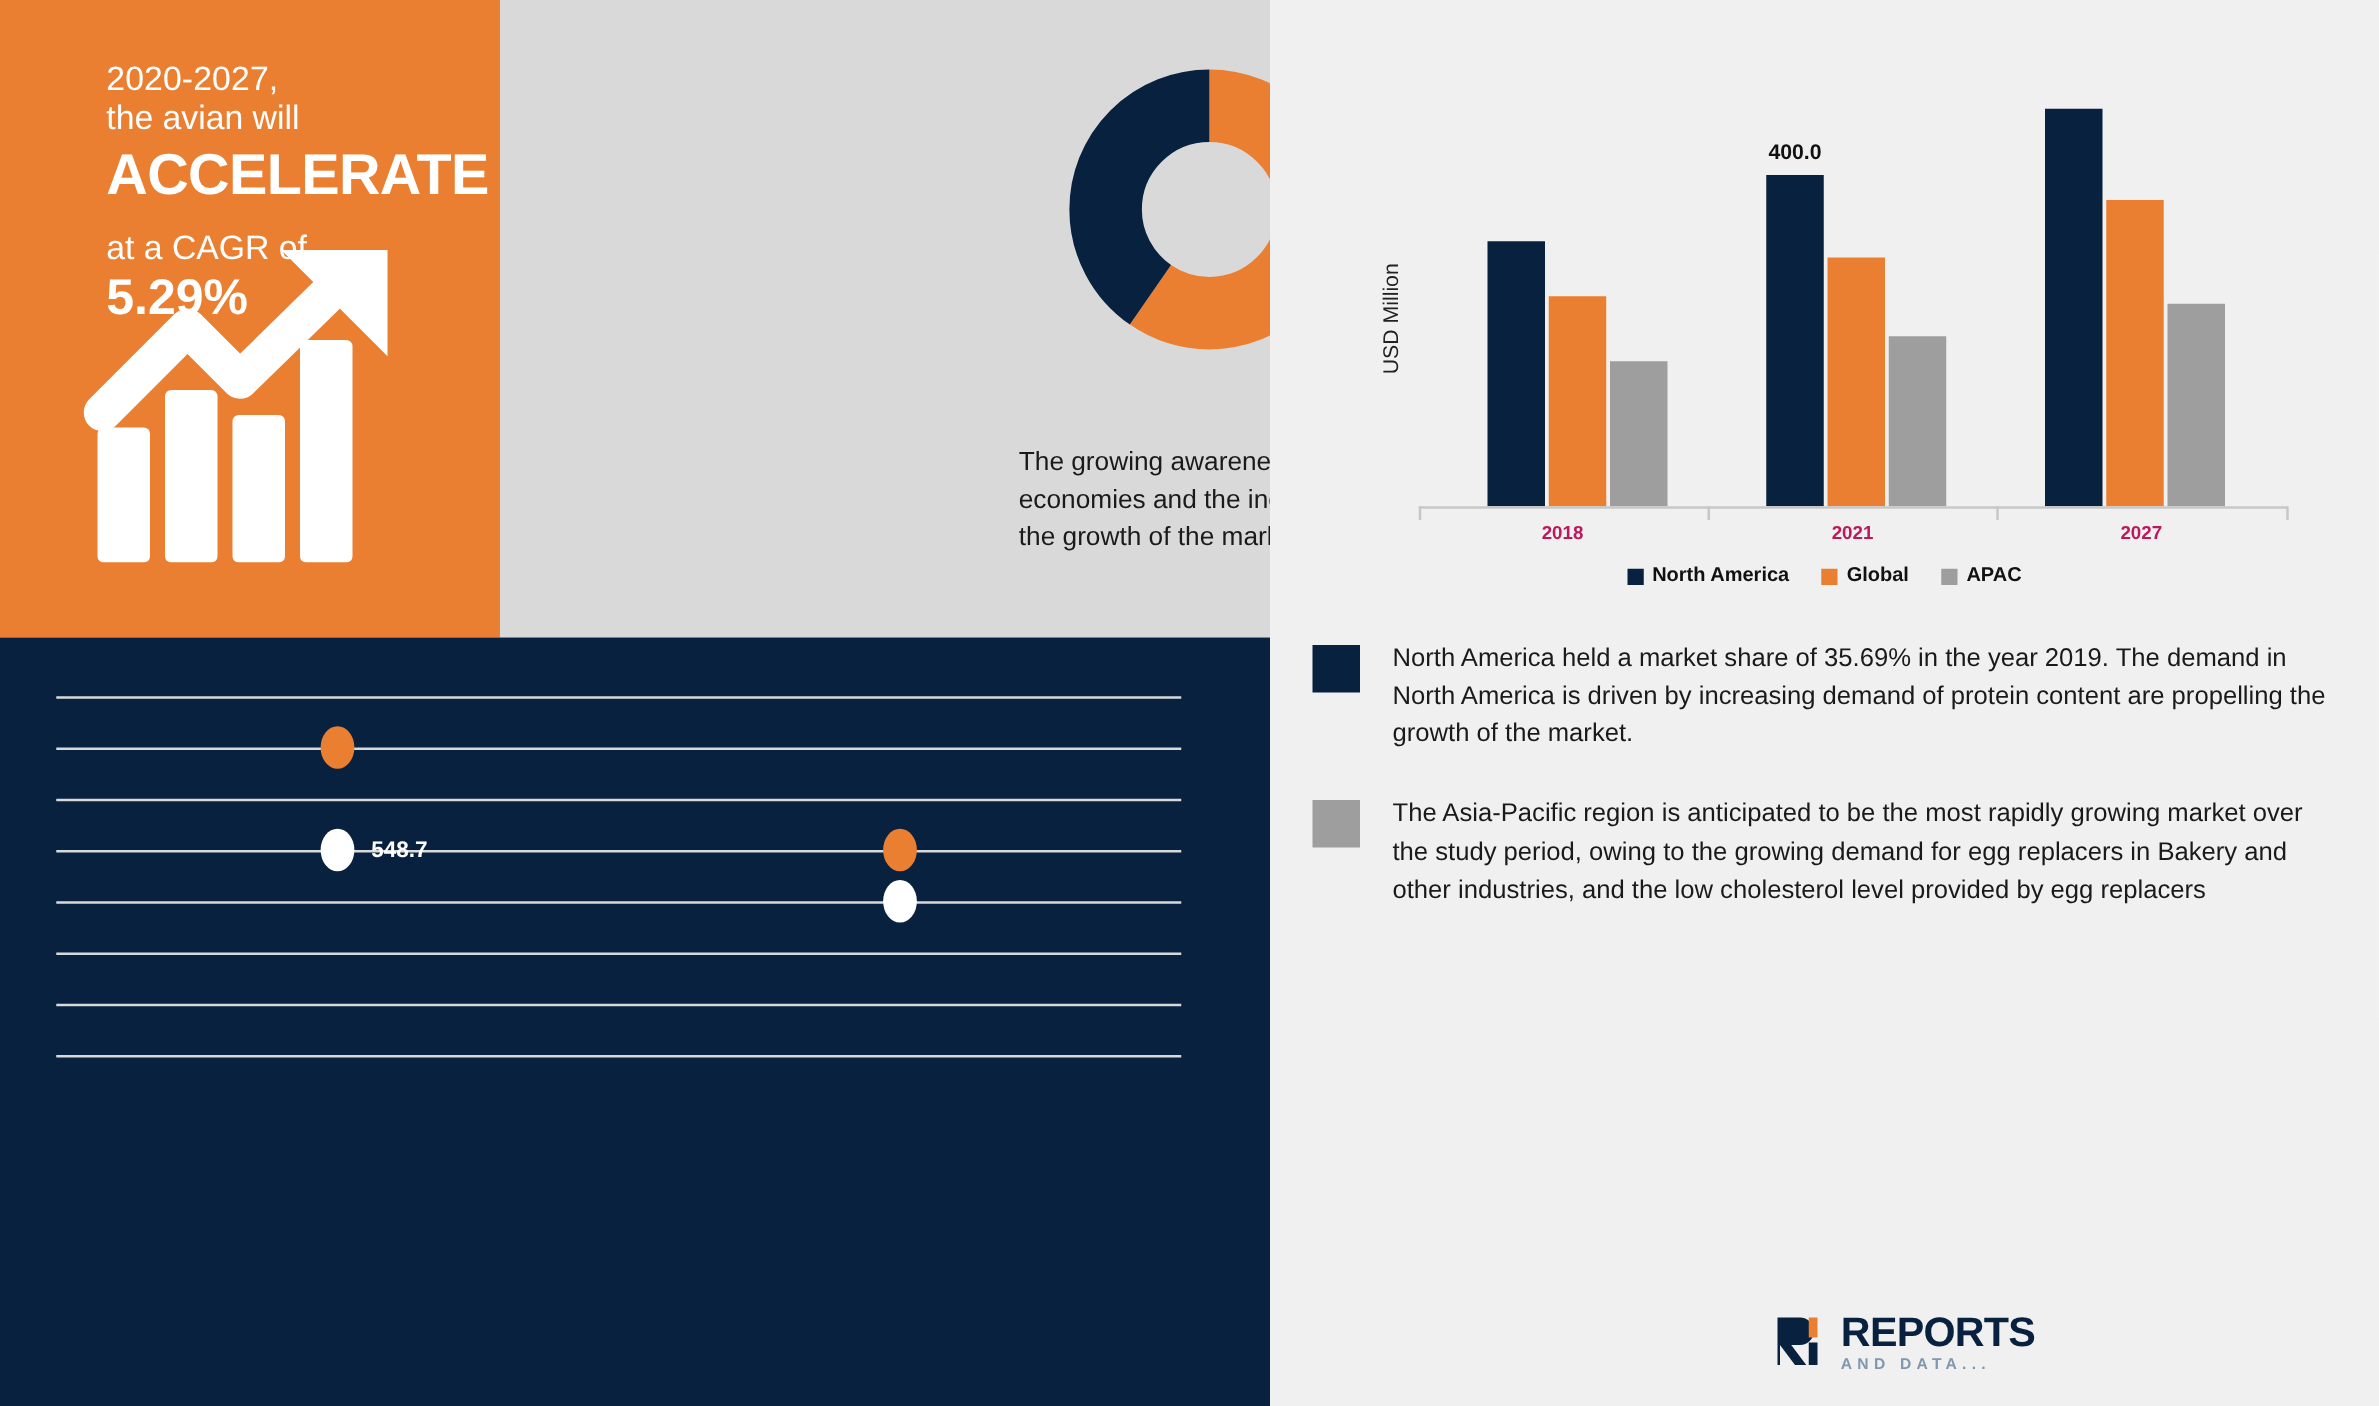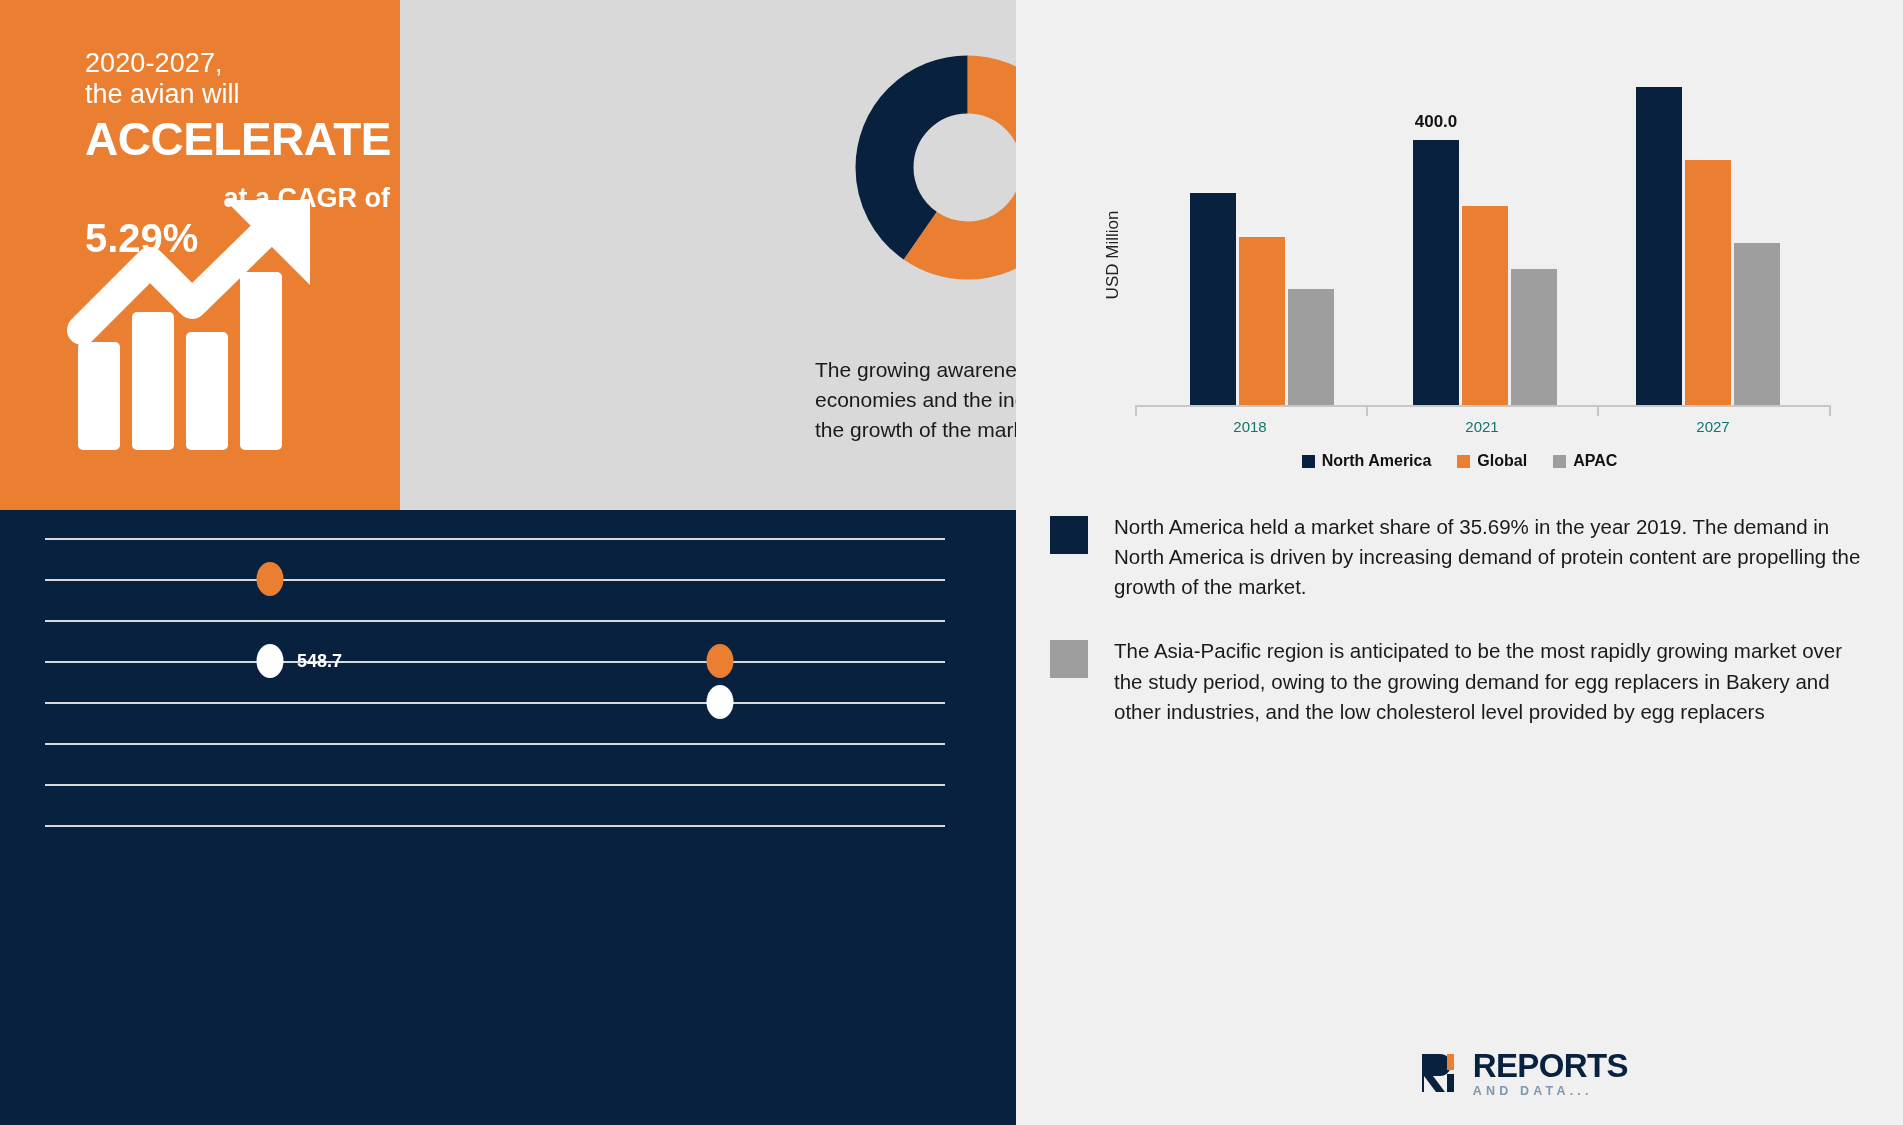--- a/index.html
+++ b/index.html
@@ -16,46 +16,46 @@
   .q-cagr   { position:absolute; left:0;    top:0;   width:400px;  height:510px; background:#ea7f32; }
   .q-donut  { position:absolute; left:400px;top:0;   width:616px;  height:510px; background:#d9d9d9; }
   .q-dot    { position:absolute; left:0;    top:510px;width:1016px;height:615px; background:#08213f; }
   .q-right  { position:absolute; left:1016px;top:0;  width:887px;  height:1125px;background:#f0f0f0; }
 
   
   .cagr-text { position:absolute; left:85px; top:48px; width:305px; color:#fff; line-height:1.16; }
   .cagr-l1 { font-size:27px; font-weight:400; letter-spacing:.1px; }
   .cagr-l2 { font-size:27px; font-weight:400; }
   .cagr-big { font-size:46px; font-weight:700; letter-spacing:-0.5px; margin:2px 0 17px; }
-  .cagr-l3 { font-size:27px; font-weight:700;text-align:right; }
+  .cagr-l3 { font-size:27px; font-weight:400; }
   .cagr-pct { font-size:40px; font-weight:700; margin-top:1px; }
   .cagr-art { position:absolute; left:60px; top:190px; width:280px; height:260px; }
 
   
   .donut-wrap { position:absolute; left:455px; top:55px; width:225px; height:225px; }
   .donut-svg { display:block; }
   .donut-copy { position:absolute; left:728px; top:22px; width:270px; }
   .donut-pct { font-size:36px; font-weight:700; color:#ea7f32; line-height:1.15; margin-bottom:6px; }
   .donut-sub { font-size:20.5px; font-weight:700; color:#111; line-height:1.44; }
   .donut-para { position:absolute; left:415px; top:355px; width:580px;
                 font-size:21px; color:#1a1a1a; line-height:1.42; }
-  .dot-plot  { position:absolute; left:45px; top:22px; width:900px; height:310px; }
+  .dot-plot  { position:absolute; left:45px; top:41px; width:900px; height:310px; }
   .gridline  { position:absolute; left:0; width:900px; height:2px; background:#d7d9db; }
   .dot { position:absolute; width:27px; height:34px; border-radius:50%; transform:translate(-50%,-50%); }
   .dot.white  { background:#ffffff; }
   .dot.orange { background:#ea7f32; }
   .dot-label { position:absolute; color:#fff; font-size:18px; font-weight:700; transform:translateY(-50%); white-space:nowrap; }
   .ylabel { position:absolute; left:1103px; top:255px; transform:rotate(-90deg) translate(-50%,0);
             transform-origin:0 0; font-size:17px; color:#222; white-space:nowrap; }
   .plot-area { position:absolute; left:1135px; top:60px; width:695px; height:345px; }
   .bar-axis { position:absolute; left:1135px; top:405px; width:695px; height:2px; background:#c7c7c7; }
   .bar-tick { position:absolute; top:405px; width:2px; height:11px; background:#c7c7c7; }
   .bar { position:absolute; bottom:0; }
   .bar-val { position:absolute; font-size:17px; font-weight:700; color:#111; transform:translateX(-50%); white-space:nowrap; }
-  .xcat { position:absolute; top:418px; font-size:15px; font-weight:400; color:#0f766e; transform:translateX(-50%); }
+  .xcat { position:absolute; top:418px; font-size:15px; font-weight:700; color:#be185d; transform:translateX(-50%); }
   .bar-legend { position:absolute; left:1016px; top:452px; width:887px; display:flex; justify-content:center; gap:26px; }
   .bleg { display:flex; align-items:center; gap:7px; font-size:16px; font-weight:700; color:#111; }
   .bleg-sq { width:13px; height:13px; }
 
   
   .notes { position:absolute; left:1050px; top:512px; width:820px; }
   .note { display:flex; gap:26px; margin-bottom:34px; }
   .note-sq { flex:0 0 auto; width:38px; height:38px; margin-top:4px; }
   .note-text { font-size:20.5px; line-height:1.47; color:#1a1a1a; }
 

